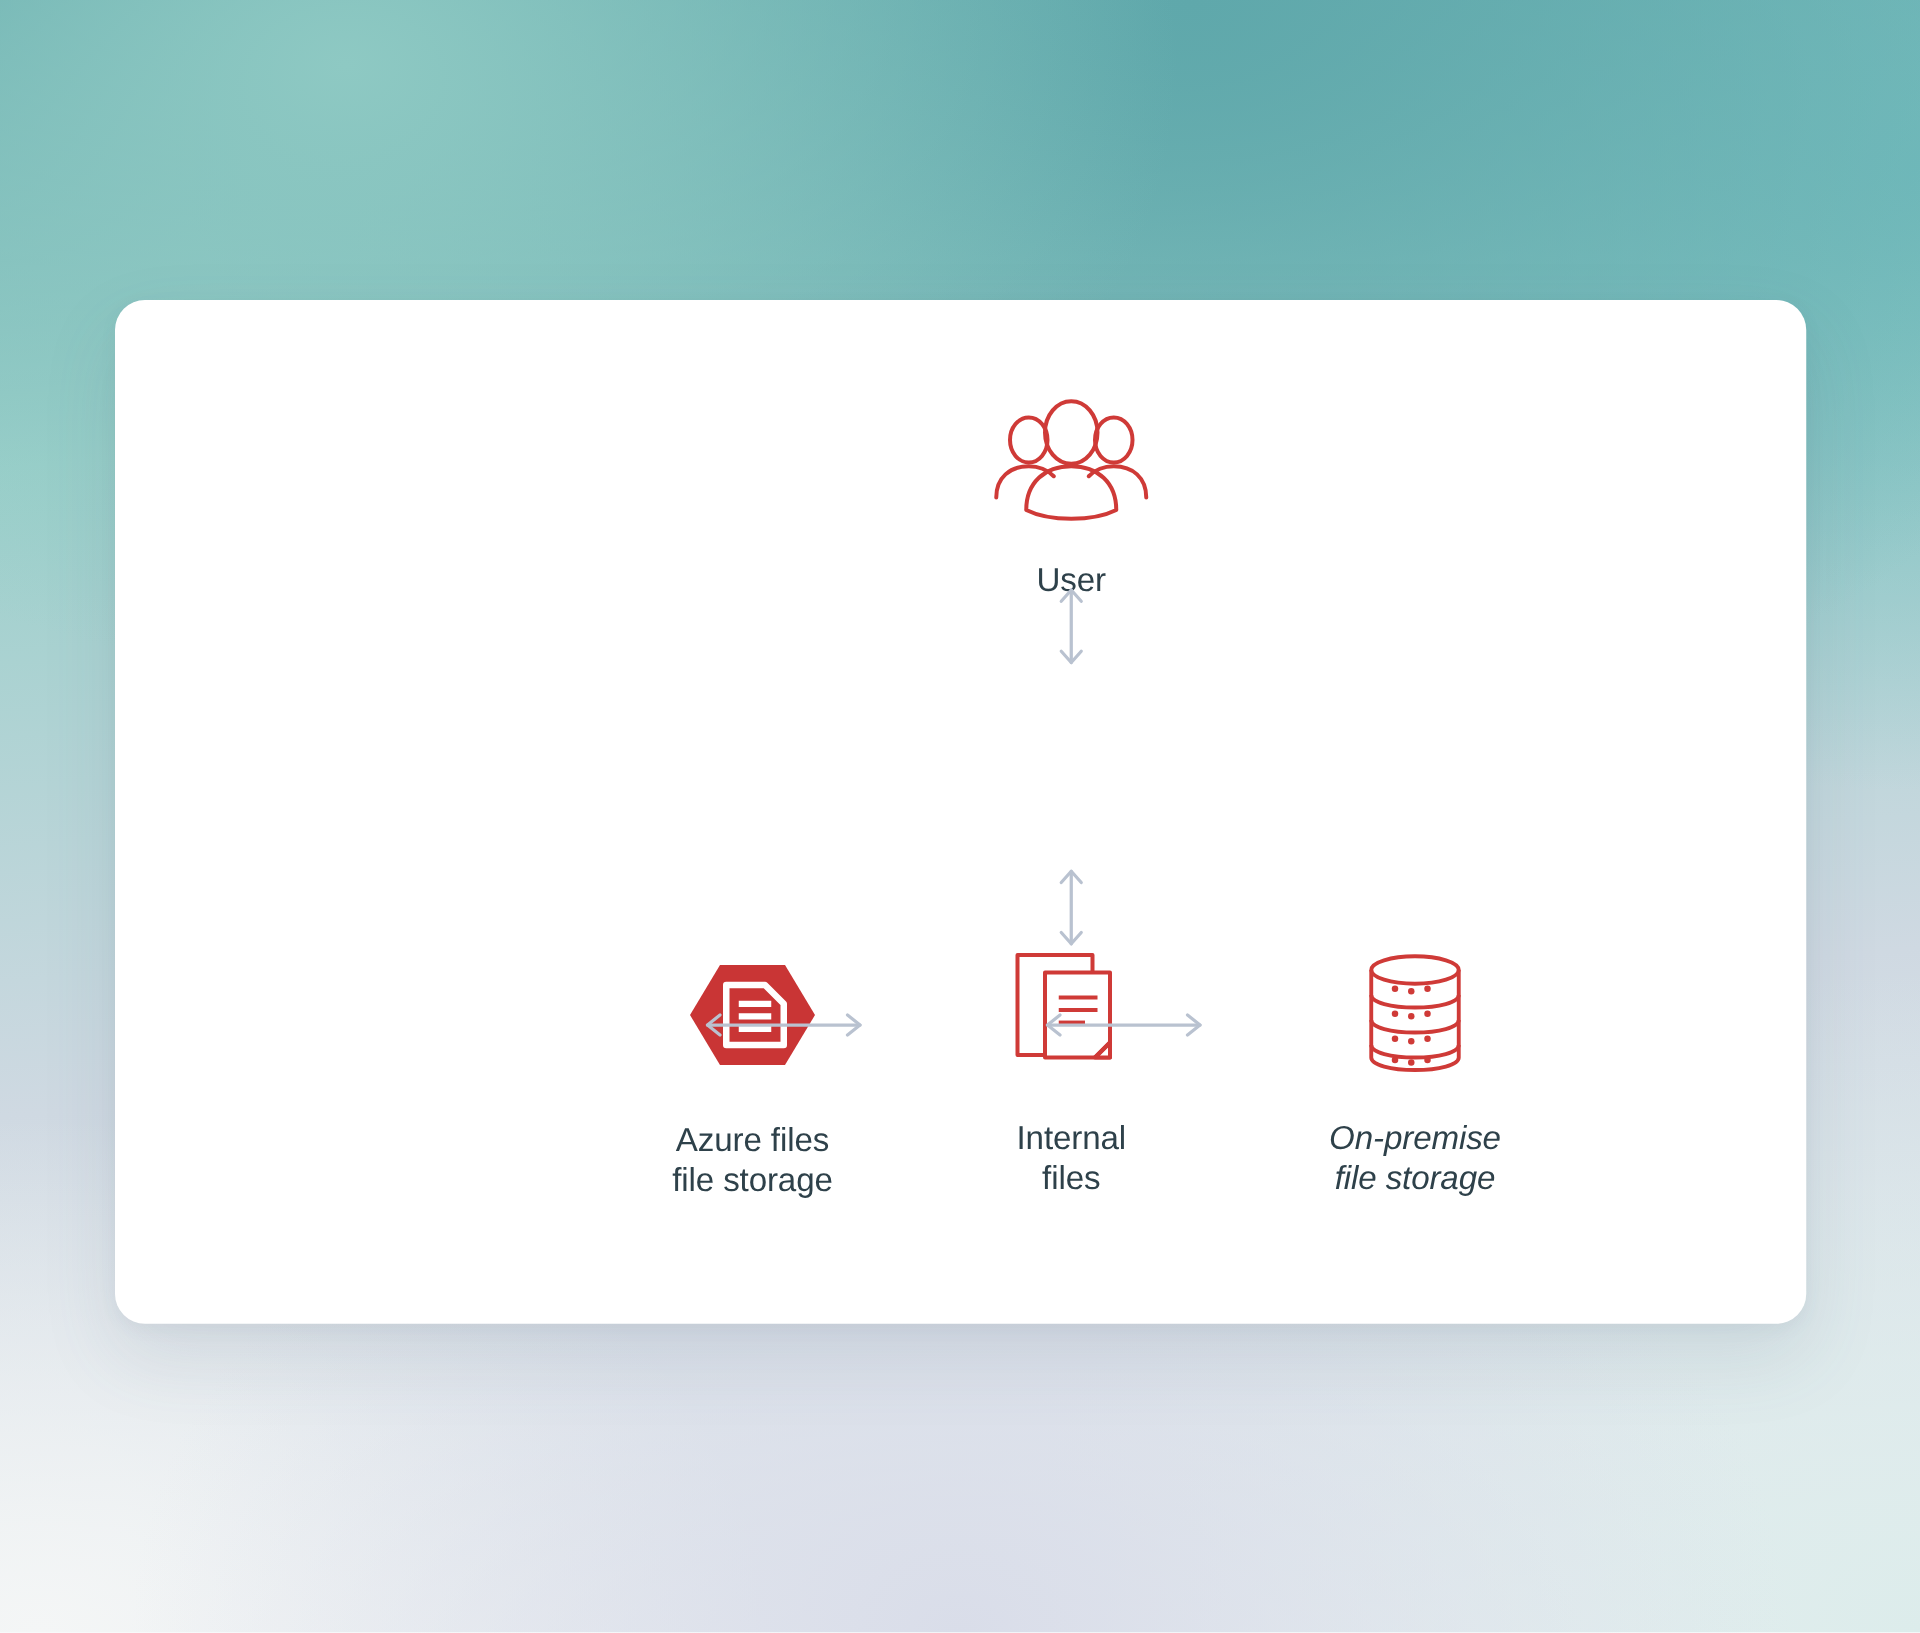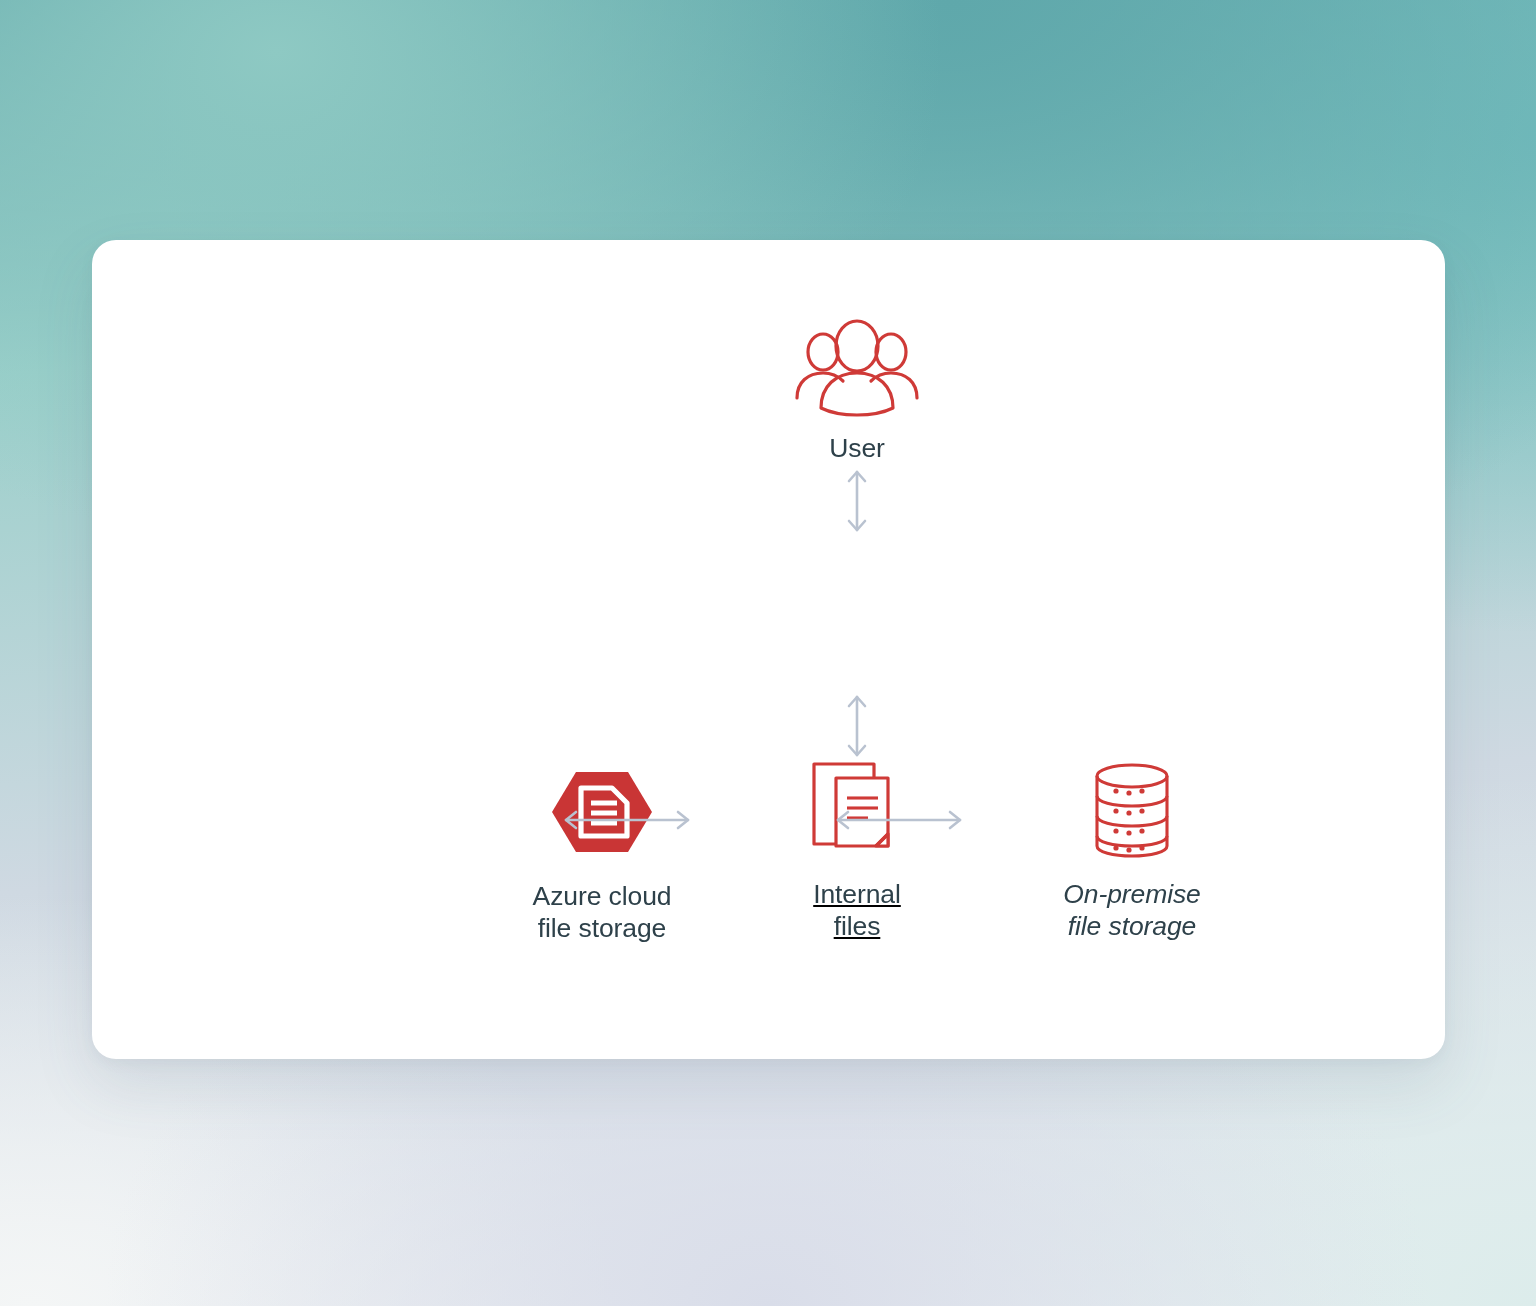--- a/index.html
+++ b/index.html
@@ -37,41 +37,41 @@
   }
 
   .node {
     position: absolute;
     display: flex;
     flex-direction: column;
     align-items: center;
   }
 
   .node-label {
-    margin-top: 16px;
+    margin-top: 32px;
     color: #2e414a;
     font-size: 26.5px;
     line-height: 1.22;
     font-weight: 500;
     text-align: center;
     letter-spacing: -0.1px;
     white-space: pre-line;
   }
 
   .icon-box {
     display: flex;
     align-items: center;
     justify-content: center;
   }
 
   
   #node-user       { left: 565px; top: 80px;  width: 400px; }
   #node-apps       { left: 565px; top: 280px; width: 400px; }
   #node-azure      { left: 310px; top: 520px; width: 400px; }
-  #node-internal   { left: 565px; top: 520px; width: 400px; text-decoration: underline; }
+  #node-internal   { left: 565px; top: 520px; width: 400px; }
   #node-onprem     { left: 840px; top: 520px; width: 400px; font-style: italic; }
 
   .arrow-v {
     position: absolute;
     width: 40px;
     height: 66px;
   }
   .arrow-h {
     position: absolute;
     width: 130px;
@@ -116,21 +116,21 @@
           <g fill="none" stroke="#ffffff" stroke-width="5.2" stroke-linejoin="round">
             <path d="M31 28 L62 28 L77 43 L77 76 L31 76 Z"></path>
           </g>
           <g stroke="#ffffff" stroke-width="5" stroke-linecap="butt">
             <line x1="41" y1="43" x2="67" y2="43"></line>
             <line x1="41" y1="53" x2="67" y2="53"></line>
             <line x1="41" y1="63" x2="67" y2="63"></line>
           </g>
         </svg>
       </div>
-      <div class="node-label">Azure cloud
+      <div class="node-label">Azure files
 file storage</div>
     </div>
 
     <div class="node" id="node-internal">
       <div class="icon-box">
         <svg width="98" height="102" viewBox="0 0 98 102">
           <g fill="#ffffff" stroke="#cf3a37" stroke-width="3.2" stroke-linejoin="round">
             <rect x="6" y="4" width="60" height="80"></rect>
             <path d="M28 18 L80 18 L80 86 L42 86 L28 86 Z"></path>
             <path d="M68 86 L80 74 L80 86 Z" fill="#ffffff"></path>

